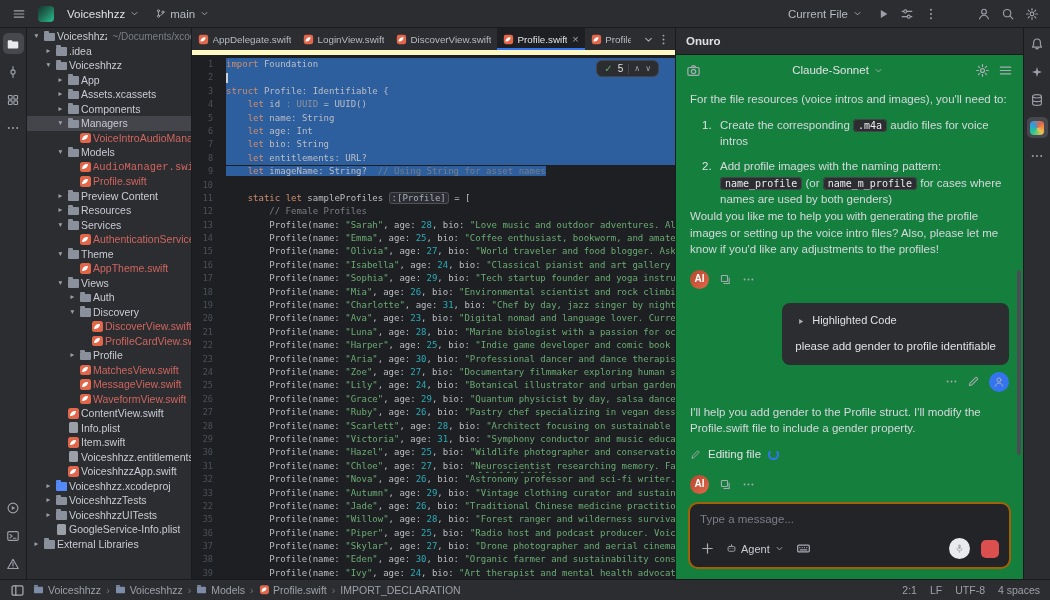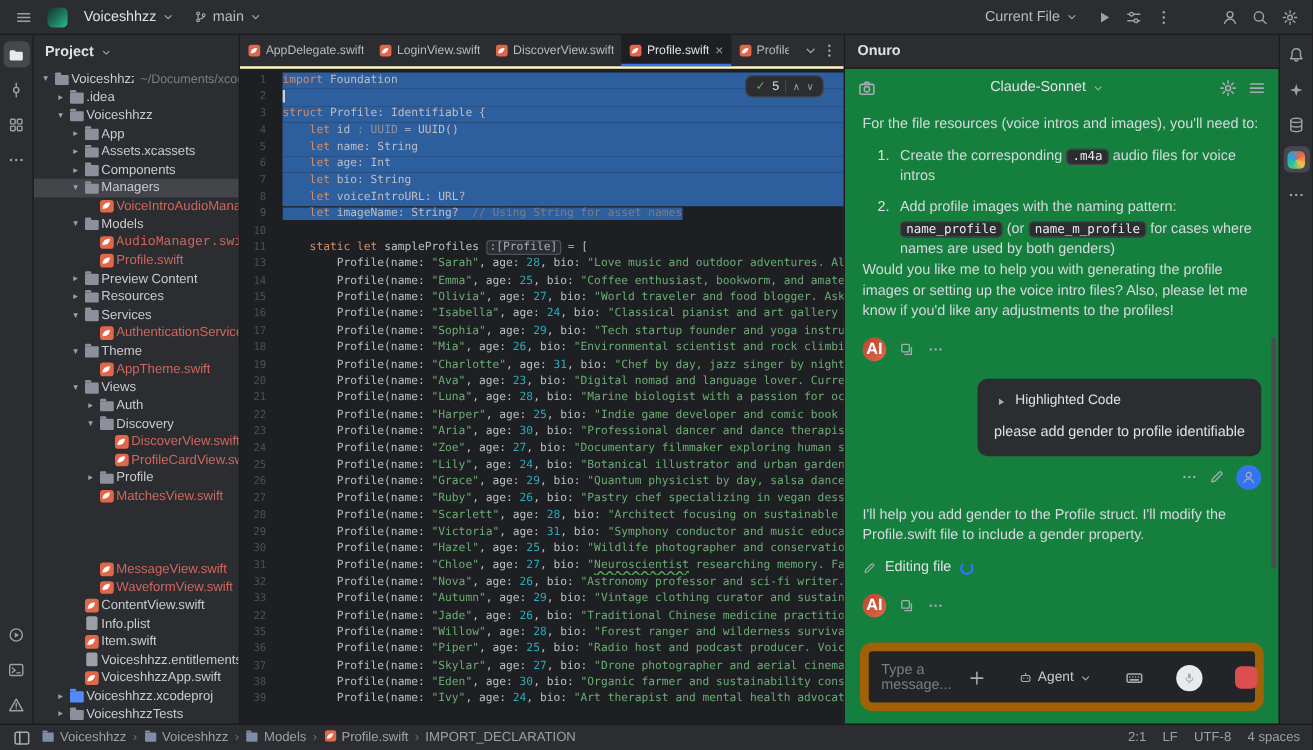--- a/index.html
+++ b/index.html
@@ -57,21 +57,21 @@
   .fold{width:11px;height:8.5px;background:#8A919C;border-radius:1px;position:relative;margin-top:1px;display:inline-block}
   .fold::before{content:"";position:absolute;top:-2px;left:0;width:4.5px;height:2px;background:inherit;border-radius:1px 1px 0 0}
   .fold.blue{background:#548AF7}
   .sw{width:10.5px;height:10.5px;background:var(--swift,#E2674A);border-radius:2.5px;position:relative;display:inline-block;flex:0 0 10.5px}
   .sw::after{content:"";position:absolute;left:2.2px;top:2.8px;width:6px;height:5px;background:#fff;border-radius:5px 0 5px 0}
   .pl{width:9px;height:11px;background:#9BA0A8;border-radius:1.5px;display:inline-block}
   .mini-ic{transform:scale(0.82);transform-origin:center}
 
   
   .editor-col{flex:1;display:flex;flex-direction:column;min-width:0;background:#1E1F22}
-  .tabs{flex:0 0 27px;background:#2B2D30;border-bottom:2px solid #fef9c3;display:flex;
+  .tabs{flex:0 0 27px;background:#2B2D30;border-bottom:5px solid #fef9c3;display:flex;
     align-items:stretch;font-size:9.8px;overflow:hidden}
   .tabs-list{display:flex;min-width:0}
   .tab{display:flex;align-items:center;gap:4px;padding:0 6px;color:#B8BCC3;position:relative;
     min-width:0;flex:0 1 auto}
   .tab.active{background:#1E1F22;color:#DFE1E5}
   .tab.active::after{content:"";position:absolute;left:0;right:0;bottom:0;height:2px;background:var(--accent,#3574F0)}
   .tab .sw{transform:scale(0.85)}
   .tab .tab-label{white-space:nowrap;overflow:hidden}
   .tab .tab-label.trunc{max-width:26px}
   .tab .close{color:#9DA0A8;font-size:11px;margin-left:1px}
@@ -116,40 +116,40 @@
   .mt{margin-top:9px}
   .olist{margin-top:9px;padding-left:12px;display:flex;flex-direction:column;gap:8px}
   .li{display:flex;gap:6px}
   .linum{flex:0 0 12px;color:#DFE1E5}
   .litext{flex:1}
   .chipcode{font-family:"DejaVu Sans Mono",monospace;font-size:10px;background:#2B2D30;
     border:1px solid #43454A;border-radius:4px;padding:0 4px;color:#E8EAEE;white-space:nowrap}
   .avatar-row{display:flex;align-items:center;gap:10px;margin-top:12px}
   .avatar{width:19px;height:19px;border-radius:50%;flex:0 0 19px;
     background:linear-gradient(135deg,#B5472E,#E2674A);display:flex;align-items:center;
-    justify-content:center;font-size:13px;font-weight:bold;color:#fff}
+    justify-content:center;font-size:10px;font-weight:bold;color:#fff}
   .user-card{margin-top:14px;margin-left:auto;background:#2B2D30;border-radius:8px;
     padding:10px 13px;max-width:76%;display:flex;flex-direction:column;gap:9px}
   .card-head{display:flex;align-items:center;gap:6px;color:#DFE1E5;font-size:11px}
   .card-text{color:#DFE1E5}
   .user-actions{display:flex;align-items:center;gap:9px;justify-content:flex-end;margin-top:7px;color:#9DA0A8}
   .user-avatar{width:20px;height:20px;border-radius:50%;background:var(--accent,#3574F0);
     display:flex;align-items:center;justify-content:center;color:#fff}
   .user-avatar svg{width:12px;height:12px}
   .msg2{margin-top:12px}
   .editing-row{display:flex;align-items:center;gap:7px;margin-top:9px;color:#DFE1E5}
   .spinner{width:11px;height:11px;border:2px solid var(--accent,#3574F0);border-top-color:transparent;
     border-radius:50%;animation:spin 1s linear infinite}
   @keyframes spin{to{transform:rotate(360deg)}}
   .chat-scrollbar{position:absolute;right:2px;top:185px;width:4px;height:185px;background:#4A4D53;border-radius:2px}
   .input-wrap{flex:0 0 auto;padding:8px 12px 10px}
-  .input-box{border:7px solid #a16207;border-radius:10px;background:#232428;
-    padding:9px 10px 8px;display:flex;flex-direction:row;gap:13px}
+  .input-box{border:2px solid #a16207;border-radius:10px;background:#232428;
+    padding:9px 10px 8px;display:flex;flex-direction:column;gap:13px}
   .placeholder{color:#7A7E85;font-size:11.5px}
-  .input-row{display:flex;align-items:center;gap:26px;color:#9DA0A8}
+  .input-row{display:flex;align-items:center;gap:11px;color:#9DA0A8}
   .agent-chip{display:flex;align-items:center;gap:4px;font-size:11px;color:#C8CBD2}
   .mic-btn{width:21px;height:21px;border-radius:50%;background:#E8EAEE;color:#1E1F22;
     display:flex;align-items:center;justify-content:center;margin-left:auto}
   .stop-btn{width:18px;height:18px;border-radius:5px;background:var(--record,#DB4F4F)}
 
   
   .statusbar{flex:0 0 21px;background:#2B2D30;border-top:1px solid #1A1B1E;display:flex;
     align-items:center;padding:0 10px;font-size:10.5px;color:#9DA0A8;gap:8px}
   .crumbs{display:flex;align-items:center;gap:5px;overflow:hidden;white-space:nowrap}
   .crumb{display:flex;align-items:center;gap:4px}
@@ -289,28 +289,20 @@
           <div class="strip-btn">
             <svg viewBox="0 0 16 16" fill="none" stroke="currentColor" stroke-width="1.3" stroke-linecap="round" stroke-linejoin="round">
               <path d="M8 2.6L14 13.2H2z"></path>
               <path d="M8 6.5v3.2M8 11.4v.1"></path>
             </svg>
           </div>
         </div>
     </nav>
 
     <aside class="project">
-      <div class="project-header">
-        <span>Project</span>
-        <span class="tb-icon ph-chev">
-            <svg viewBox="0 0 16 16" fill="none" stroke="currentColor" stroke-width="1.3" stroke-linecap="round" stroke-linejoin="round">
-              <path d="M4.5 6.5L8 10l3.5-3.5"></path>
-            </svg>
-          </span>
-      </div>
       <div class="tree">
           <div class="trow" style="padding-left: 4px;">
             <span class="chev">▾</span>
             <span class="ticon">
               <span class="fold"></span>
             </span>
             <span class="tlabel">Voiceshhzz</span>
             <span class="thint">~/Documents/xcod</span>
           </div>
           <div class="trow" style="padding-left: 16px;">
@@ -467,21 +459,21 @@
             </span>
             <span class="tlabel">Profile</span>
           </div>
           <div class="trow red" style="padding-left: 40px;">
             <span class="chev"></span>
             <span class="ticon">
               <span class="sw"></span>
             </span>
             <span class="tlabel">MatchesView.swift</span>
           </div>
-          <div class="trow red" style="padding-left: 40px; margin-top: 44px;">
+          <div class="trow red" style="padding-left: 40px;">
             <span class="chev"></span>
             <span class="ticon">
               <span class="sw"></span>
             </span>
             <span class="tlabel">MessageView.swift</span>
           </div>
           <div class="trow red" style="padding-left: 40px;">
             <span class="chev"></span>
             <span class="ticon">
               <span class="sw"></span>
@@ -626,33 +618,37 @@
             <div class="line sel-full">
               <span class="ln">6</span>
               <span class="lc"><span class="tk def">    </span><span class="tk kw">let</span><span class="tk def"> age: Int</span></span>
             </div>
             <div class="line sel-full">
               <span class="ln">7</span>
               <span class="lc"><span class="tk def">    </span><span class="tk kw">let</span><span class="tk def"> bio: String</span></span>
             </div>
             <div class="line sel-full">
               <span class="ln">8</span>
-              <span class="lc"><span class="tk def">    </span><span class="tk kw">let</span><span class="tk def"> voiceIntroURL: URL?</span></span>
+              <span class="lc"><span class="tk def">    </span><span class="tk kw">let</span><span class="tk def"> entitlements: URL?</span></span>
             </div>
             <div class="line sel-text">
               <span class="ln">9</span>
               <span class="lc"><span class="selspan"><span class="tk def">    </span><span class="tk kw">let</span><span class="tk def"> imageName: String?  </span><span class="tk cmt">// Using String for asset names</span></span></span>
             </div>
             <div class="line">
               <span class="ln">10</span>
               <span class="lc"></span>
             </div>
             <div class="line">
               <span class="ln">11</span>
               <span class="lc"><span class="tk def">    </span><span class="tk kw">static</span><span class="tk def"> </span><span class="tk kw">let</span><span class="tk def"> sampleProfiles </span><span class="tk chip">:[Profile]</span><span class="tk def"> = [</span></span>
+            </div>
+            <div class="line">
+              <span class="ln">12</span>
+              <span class="lc"><span class="tk def">        </span><span class="tk cmt">// Female Profiles</span></span>
             </div>
             <div class="line">
               <span class="ln">13</span>
               <span class="lc"><span class="tk def">        Profile(name: </span><span class="tk str">"Sarah"</span><span class="tk def">, age: </span><span class="tk num">28</span><span class="tk def">, bio: </span><span class="tk str">"Love music and outdoor adventures. Always looki</span></span>
             </div>
             <div class="line">
               <span class="ln">14</span>
               <span class="lc"><span class="tk def">        Profile(name: </span><span class="tk str">"Emma"</span><span class="tk def">, age: </span><span class="tk num">25</span><span class="tk def">, bio: </span><span class="tk str">"Coffee enthusiast, bookworm, and amateur photogr</span></span>
             </div>
             <div class="line">

